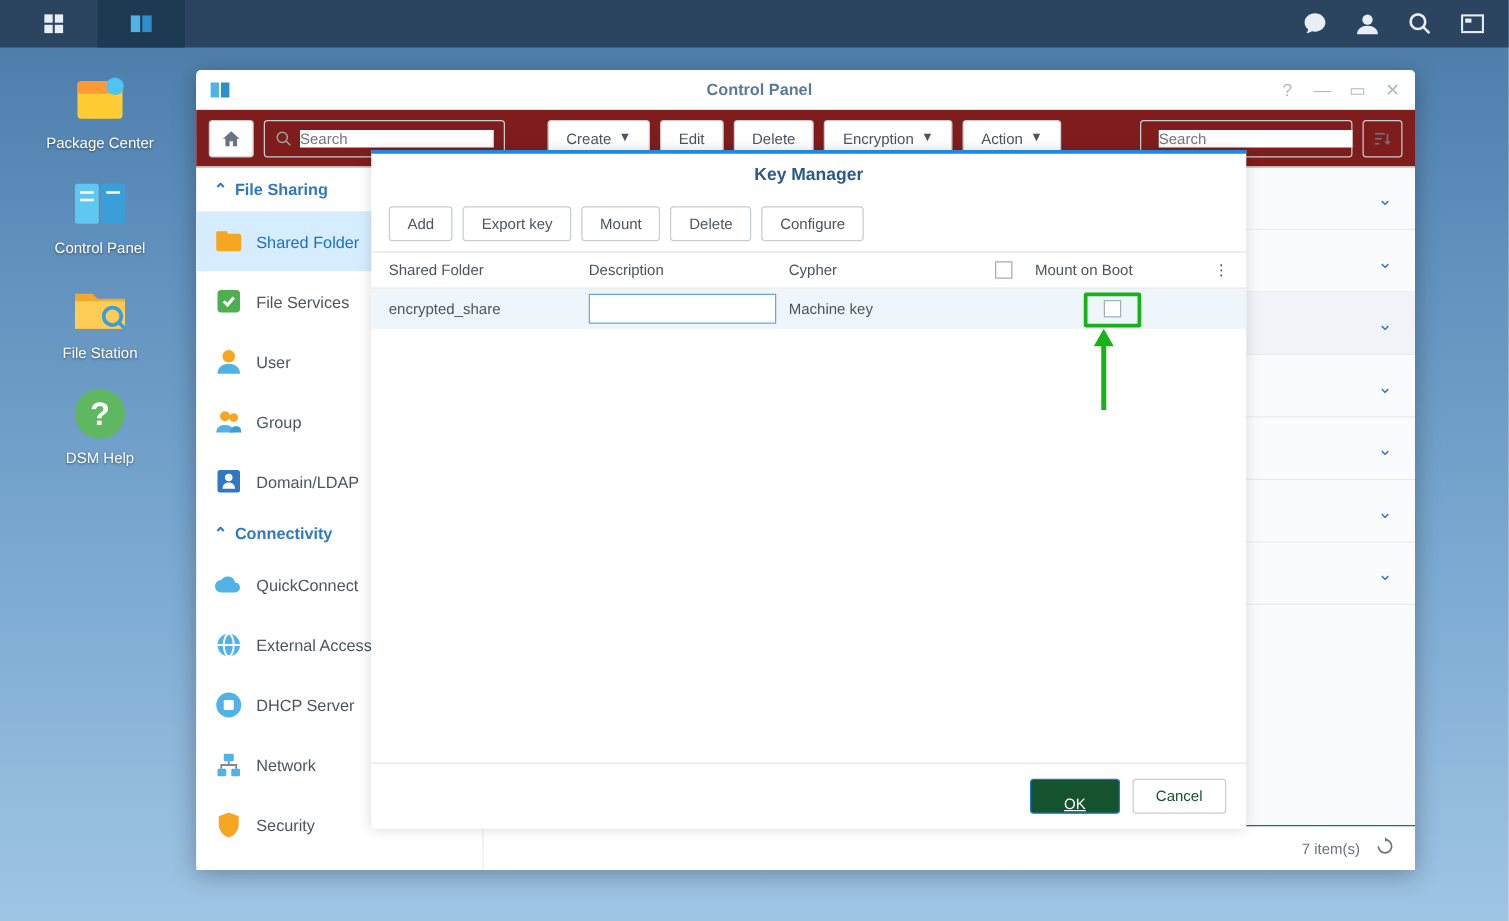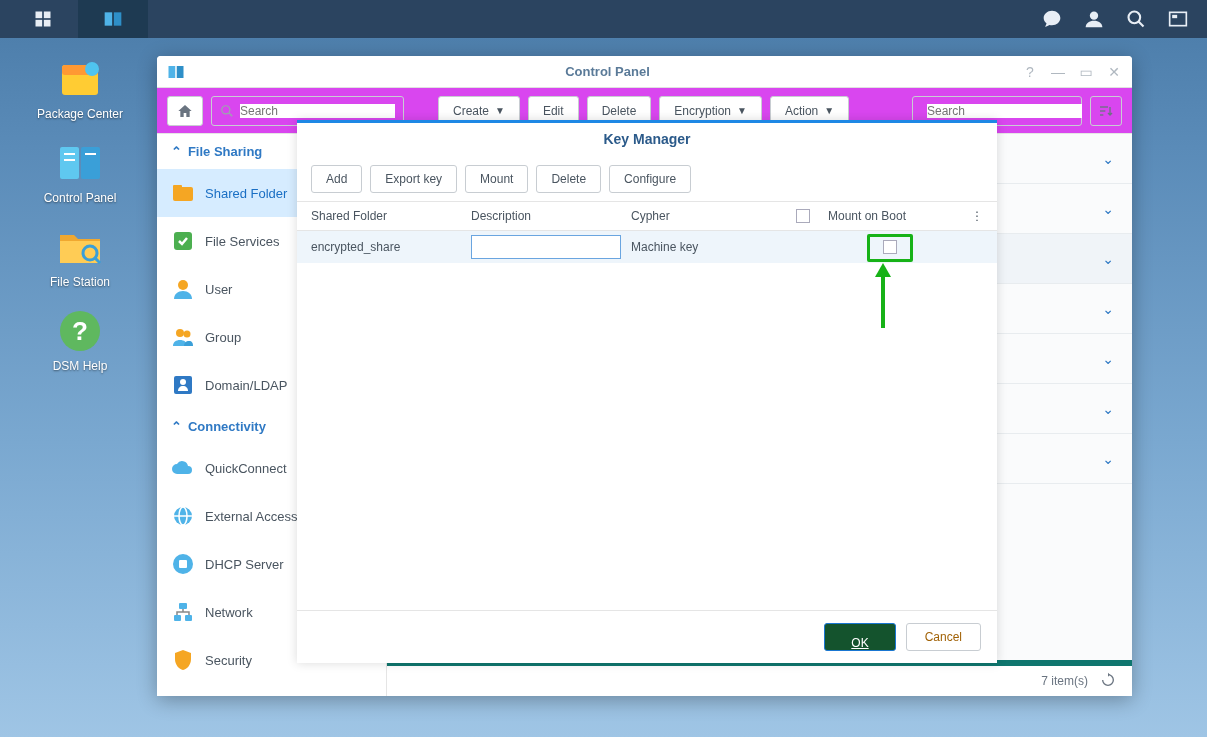--- a/index.html
+++ b/index.html
@@ -21,21 +21,21 @@
 
 
 .window { position: absolute; left: 157px; top: 56px; width: 975px; height: 640px; background: #fff; border-radius: 4px; box-shadow: 0 4px 20px rgba(0,0,0,0.3); display: flex; flex-direction: column; }
 .window-titlebar { height: 32px; background: #fff; border-bottom: 1px solid #e0e0e0; display: flex; align-items: center; padding: 0 10px; border-radius: 4px 4px 0 0; }
 .window-title-icon { width: 18px; height: 18px; margin-right: 8px; }
 .window-title { flex: 1; text-align: center; color: #5a7a98; font-size: 13px; font-weight: 600; }
 .window-controls { display: flex; gap: 12px; color: #b0b8c0; }
 .window-ctrl { cursor: pointer; font-size: 14px; width: 16px; text-align: center; }
 
 
-.toolbar { height: 46px; background: #d946ef; display: flex; align-items: center; padding: 0 10px; gap: 8px; border-bottom: 1px solid #e5e5e5; }
+.toolbar { height: 46px; background: #7f1d1d; display: flex; align-items: center; padding: 0 10px; gap: 8px; border-bottom: 1px solid #e5e5e5; }
 .toolbar-home { width: 36px; height: 30px; border: 1px solid #c8cdd2; border-radius: 3px; display: flex; align-items: center; justify-content: center; cursor: pointer; background: #fff; }
 .toolbar-search { flex: 0 0 170px; height: 30px; border: 1px solid #c8cdd2; border-radius: 3px; display: flex; align-items: center; padding: 0 8px; }
 .toolbar-search input { border: none; outline: none; flex: 1; font-size: 12px; color: #666; margin-left: 6px; }
 .tb-spacer { width: 18px; }
 .tb-btn { height: 30px; padding: 0 14px; border: 1px solid #c8cdd2; border-radius: 3px; background: #fff; font-size: 12px; color: #4a5560; cursor: pointer; display: flex; align-items: center; gap: 4px; }
 .tb-right { margin-left: auto; display: flex; gap: 8px; }
 .tb-search2 { width: 170px; height: 30px; border: 1px solid #c8cdd2; border-radius: 3px; display: flex; align-items: center; padding: 0 8px; }
 .tb-search2 input { border: none; outline: none; flex: 1; font-size: 12px; color: #666; margin-left: 6px; }
 .tb-sort { width: 32px; height: 30px; border: 1px solid #c8cdd2; border-radius: 3px; display: flex; align-items: center; justify-content: center; cursor: pointer; }
 
@@ -45,21 +45,21 @@
 .sidebar-group-hdr { padding: 10px 14px; color: #2f79c4; font-size: 13px; font-weight: 600; display: flex; align-items: center; gap: 6px; cursor: pointer; }
 .sidebar-item { height: 48px; display: flex; align-items: center; padding: 0 14px; gap: 10px; font-size: 13px; color: #4a5560; cursor: pointer; }
 .sidebar-item.active { background: #d6ecff; color: #1a6fc4; }
 .sidebar-item-icon { width: 24px; height: 24px; flex-shrink: 0; }
 
 .main-content { flex: 1; background: #fafbfc; position: relative; }
 .accordion-row { height: 50px; border-bottom: 1px solid #e8ecef; display: flex; align-items: center; justify-content: flex-end; padding: 0 18px; }
 .accordion-row.sel { background: #f0f4f8; }
 .chevron-down { color: #2f79c4; font-size: 14px; }
 
-.footer-bar { height: 36px; border-top: 6px solid #0f766e; display: flex; align-items: center; justify-content: flex-end; padding: 0 16px; gap: 12px; font-size: 12px; color: #6a7480; position: absolute; bottom: 0; left: 0; right: 0; background: #fff; }
+.footer-bar { height: 36px; border-top: 1px solid #0f766e; display: flex; align-items: center; justify-content: flex-end; padding: 0 16px; gap: 12px; font-size: 12px; color: #6a7480; position: absolute; bottom: 0; left: 0; right: 0; background: #fff; }
 .refresh-btn { cursor: pointer; color: #6a7480; }
 .modal { position: absolute; left: 297px; top: 120px; width: 700px; height: 543px; background: #fff; box-shadow: 0 0 10px rgba(0,0,0,0.15); pointer-events: auto; border-top: 3px solid #1e88e5; display: flex; flex-direction: column; }
 .modal-title { text-align: center; color: #2b5a8a; font-size: 14px; font-weight: 600; padding: 8px 0 10px; }
 .modal-toolbar { padding: 8px 14px; display: flex; gap: 8px; }
 .modal-btn { height: 28px; padding: 0 14px; border: 1px solid #c8cdd2; border-radius: 3px; background: #fff; font-size: 12px; color: #4a5560; cursor: pointer; }
 
 .table-header { display: flex; border-top: 1px solid #e5e5e5; border-bottom: 1px solid #e5e5e5; height: 30px; align-items: center; font-size: 12px; color: #4a5560; padding: 0 14px; }
 .th-folder { width: 160px; }
 .th-desc { width: 160px; }
 .th-cypher { width: 165px; }
@@ -72,21 +72,21 @@
 .td-desc { width: 160px; }
 .td-desc input { width: 150px; height: 24px; border: 1px solid #6aa5e0; outline: none; padding: 0 4px; }
 .td-cypher { width: 165px; }
 .td-mount { flex: 1; display: flex; align-items: center; justify-content: center; position: relative; }
 .row-checkbox { width: 14px; height: 14px; border: 1px solid #aab; background: #fff; }
 .highlight-box { position: absolute; border: 3px solid #17b217; width: 46px; height: 28px; left: 50%; transform: translateX(-50%); top: -6px; border-radius: 2px; pointer-events: none; }
 .arrow-up { position: absolute; left: 571px; top: 140px; pointer-events: none; }
 
 .modal-footer { margin-top: auto; border-top: 1px solid #e5e5e5; padding: 12px 16px; display: flex; justify-content: flex-end; gap: 10px; }
 .btn-primary { background: #14532d; color: #fff; border: 1px solid #1976d2; height: 28px; padding: 12px 26px; border-radius: 3px; font-size: 12px; cursor: pointer; text-decoration: underline; }
-.btn-secondary { background: #fff; color: #a16207; border: 1px solid #c8cdd2; height: 28px; padding: 4px 18px; border-radius: 3px; font-size: 12px; cursor: pointer; }
+.btn-secondary { background: #fff; color: #14532d; border: 1px solid #c8cdd2; height: 28px; padding: 4px 18px; border-radius: 3px; font-size: 12px; cursor: pointer; }
 
 .caret { font-size: 10px; margin-left: 2px; }
 </style>
 </head>
 <body>
 
 <div class="taskbar">
   <div class="taskbar-left">
     <div class="taskbar-btn">
       <svg class="taskbar-icon" viewBox="0 0 24 24">

